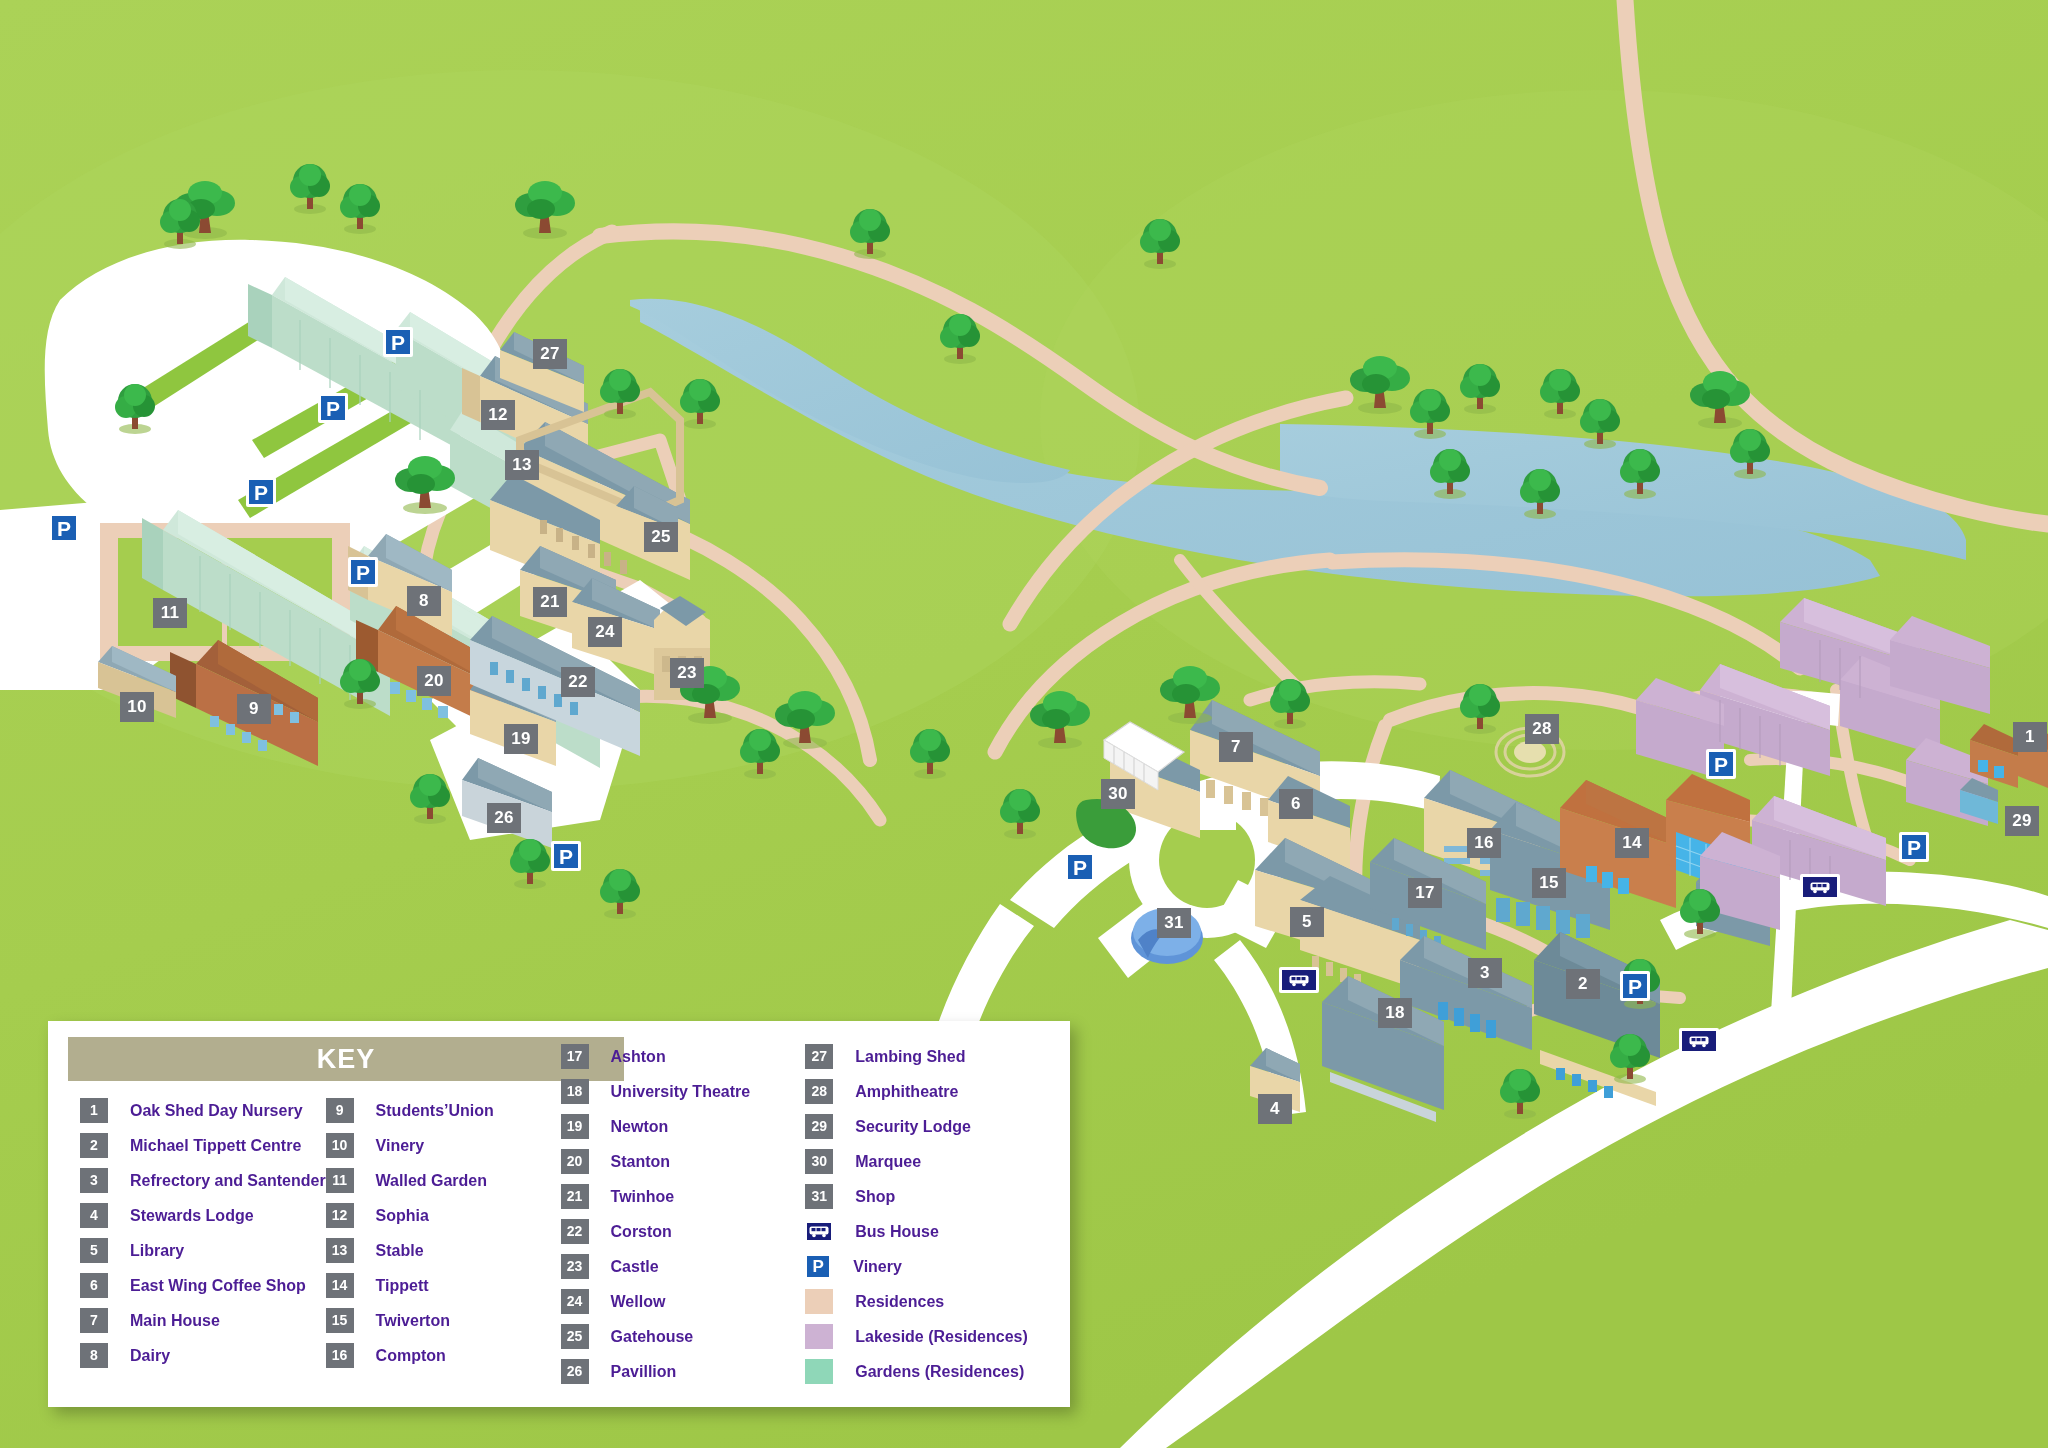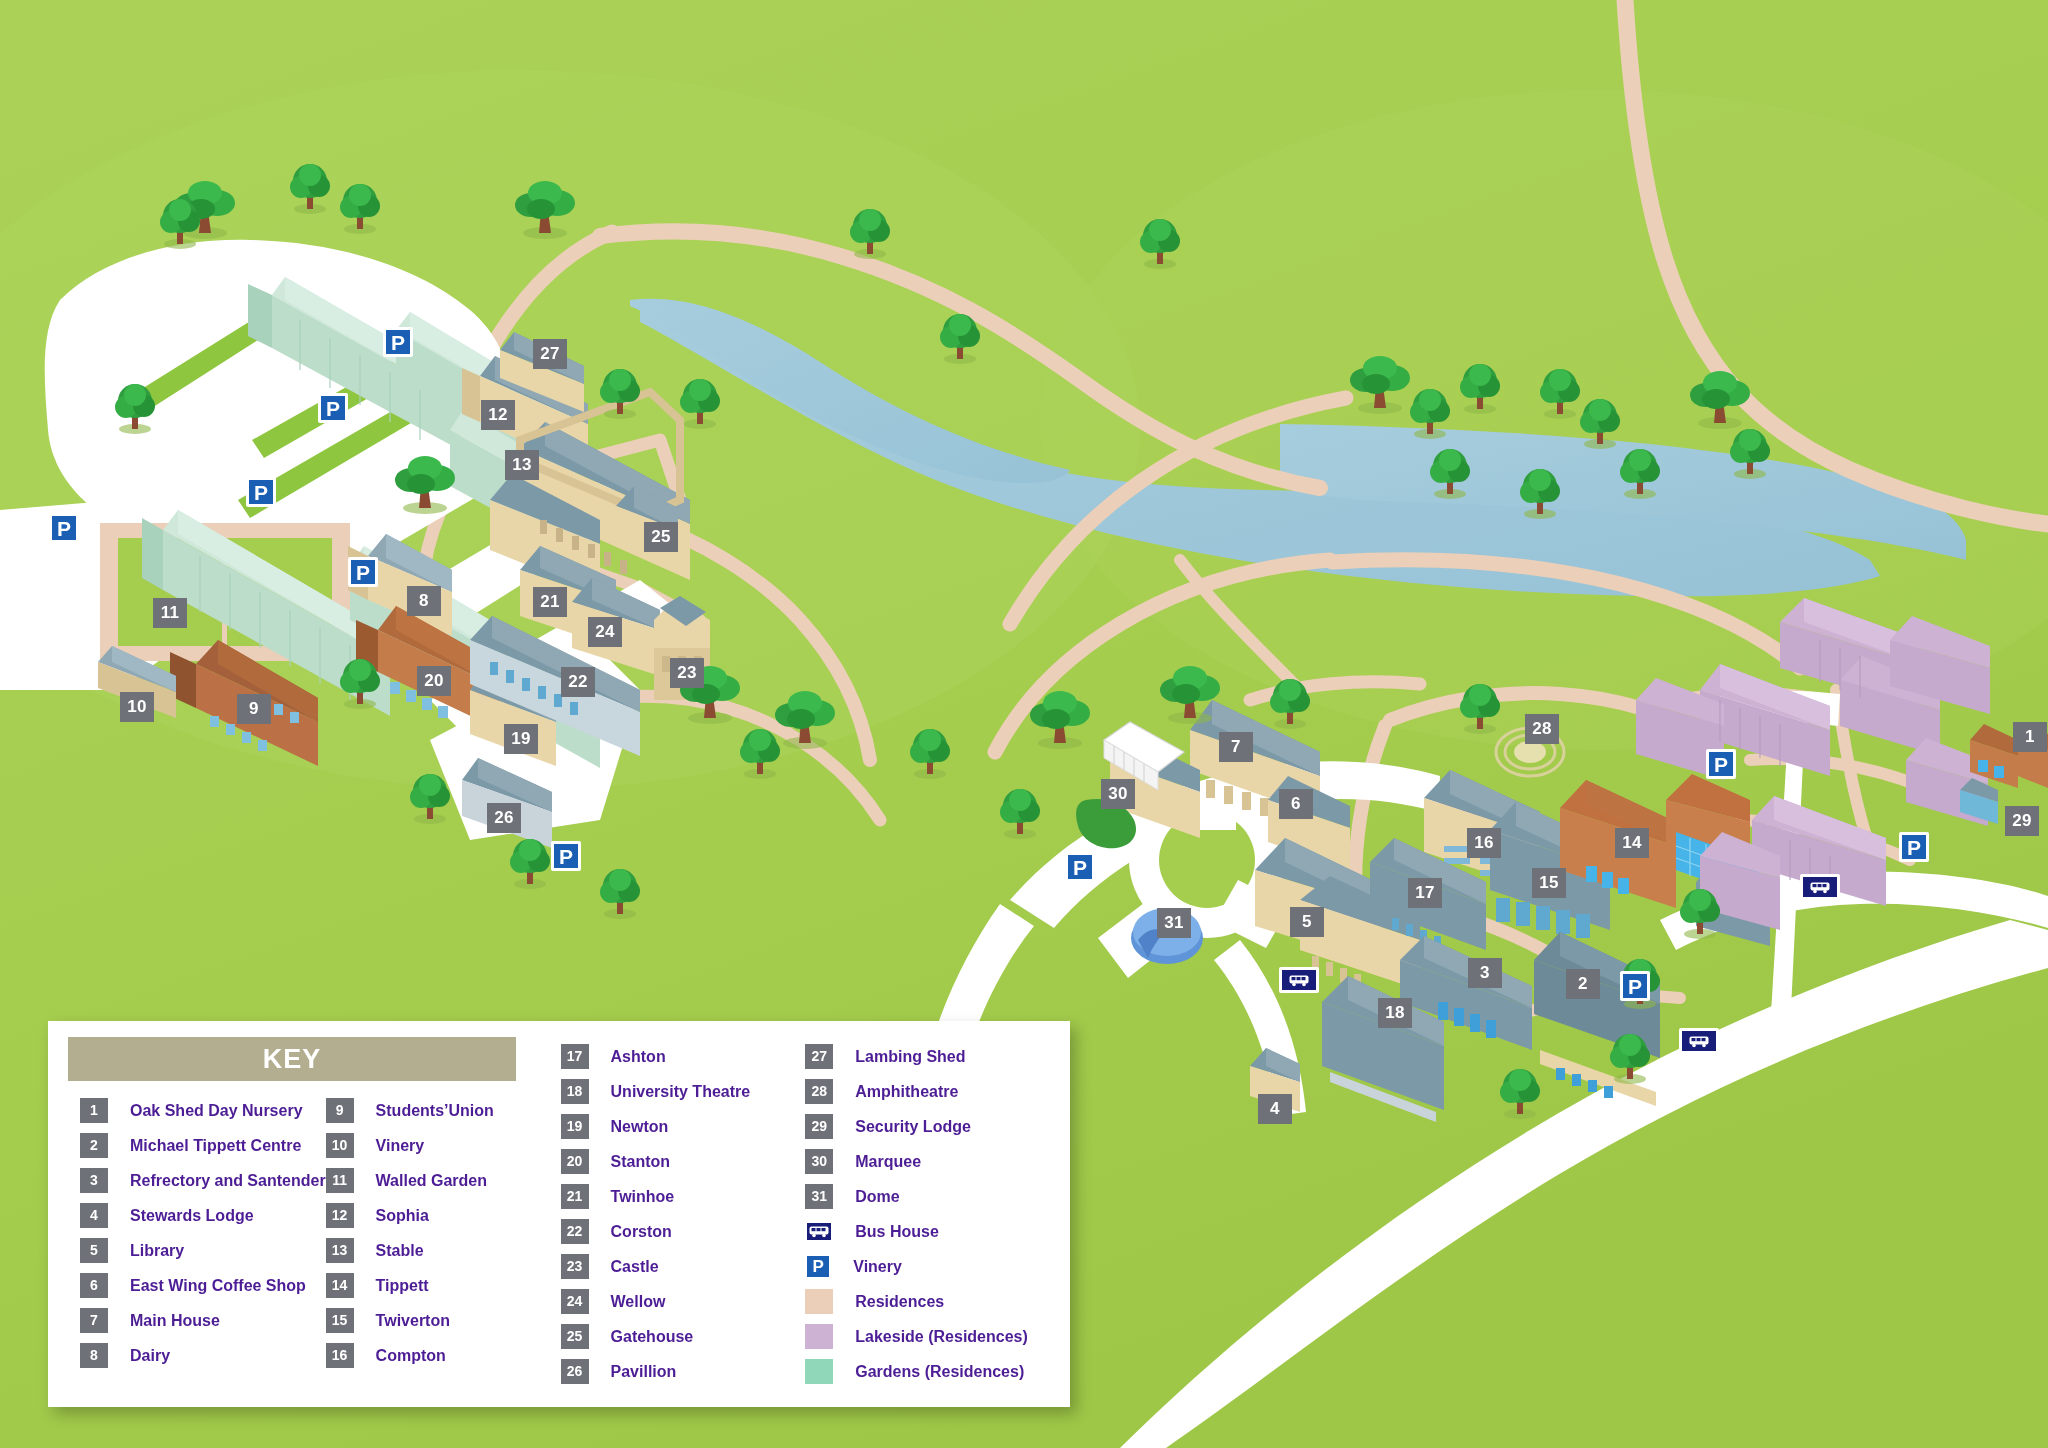--- a/index.html
+++ b/index.html
@@ -63,21 +63,21 @@
     padding: 16px 20px 12px 20px;
   }
   #legend-title {
     background: #b2ae8f;
     color: #ffffff;
     font-size: 27px;
     font-weight: bold;
     text-align: center;
     line-height: 44px;
     height: 44px;
-    width: 448px;
+    width: 556px;
     letter-spacing: 1px;
     margin-bottom: 12px;
   }
   #legend-cols {
     display: flex;
     gap: 0px;
   }
   .legend-col { width: 255px; }
   .legend-col.col1 { width: 262px; padding-left: 12px; }
   .legend-col.col2 { width: 240px; }
@@ -835,21 +835,21 @@
           <div class="legend-row">
             <span class="lg-badge">29</span>
             <span class="lg-label">Security Lodge</span>
           </div>
           <div class="legend-row">
             <span class="lg-badge">30</span>
             <span class="lg-label">Marquee</span>
           </div>
           <div class="legend-row">
             <span class="lg-badge">31</span>
-            <span class="lg-label">Dome</span>
+            <span class="lg-label">Shop</span>
           </div>
           <div class="legend-row">
             <span class="lg-bus">
               <svg width="22" height="13" viewBox="0 0 22 13">
                 <rect x="1.5" y="1.5" width="19" height="8" rx="2" fill="#ffffff"></rect>
                 <rect x="3.5" y="3" width="4" height="3.2" fill="#181d7a"></rect>
                 <rect x="8.5" y="3" width="4" height="3.2" fill="#181d7a"></rect>
                 <rect x="13.5" y="3" width="4" height="3.2" fill="#181d7a"></rect>
                 <circle cx="6" cy="10.5" r="1.8" fill="#ffffff"></circle>
                 <circle cx="16" cy="10.5" r="1.8" fill="#ffffff"></circle>

